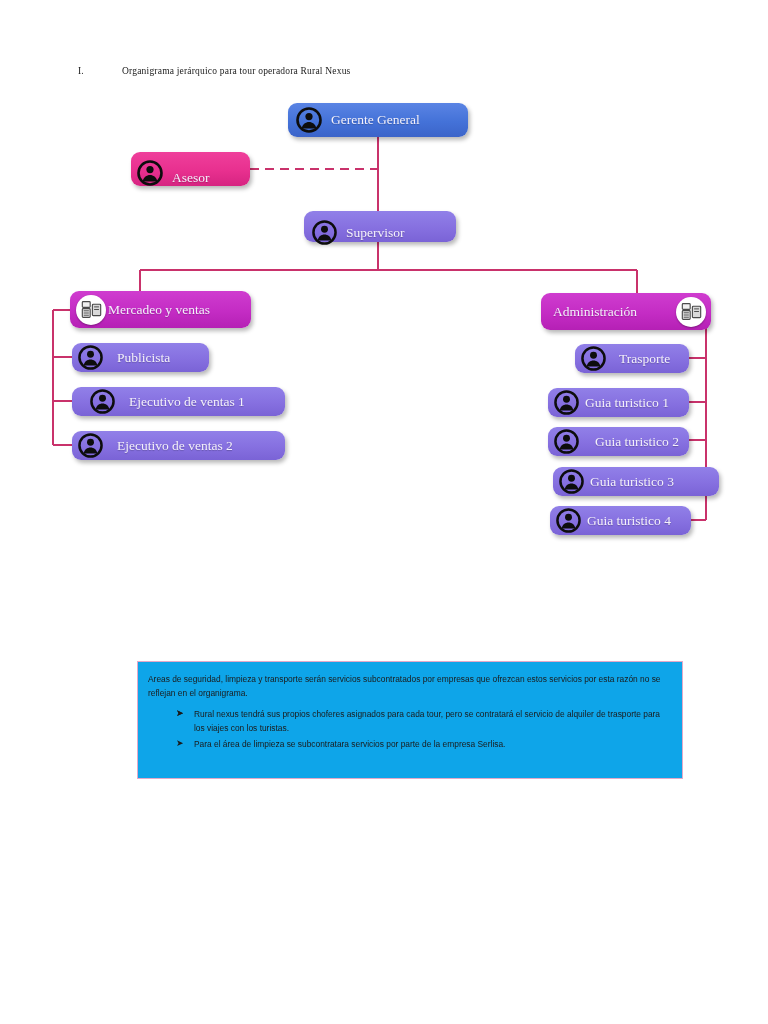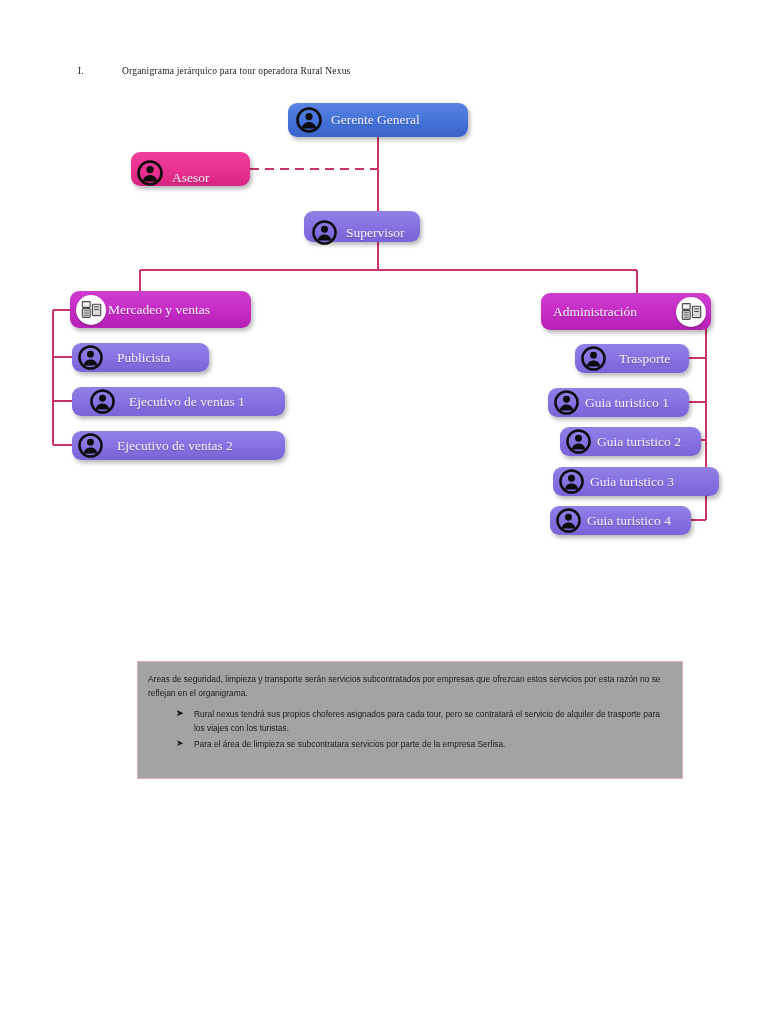--- a/index.html
+++ b/index.html
@@ -53,21 +53,21 @@
   .ico-desk{
     flex:0 0 auto;border-radius:50%;
     background:#ffffff;
     display:flex;align-items:center;justify-content:center;
     box-shadow:0 1px 2px rgba(0,0,0,.3);
   }
 
   
   .notebox{
     position:absolute;left:137px;top:661px;width:546px;height:118px;
-    border:1px solid #e4a8c8;background:#a3a3a3;
+    border:1px solid #e4a8c8;background:#0ea5e9;
     box-sizing:border-box;
     padding:10px 12px 8px 10px;
     z-index:3;
   }
   .note-p{
     font-family:"Liberation Sans", sans-serif;
     font-size:8.4px;line-height:1.72;color:#1b1b1b;
     margin:0 0 6px 0;
   }
   .note-list{list-style:none;margin:0;padding:0;}
@@ -138,21 +138,21 @@
     <span class="ico">
       <svg width="26" height="26" viewBox="0 0 26 26">
         <circle cx="13" cy="13" r="11.5" fill="none" stroke="#0d0d0d" stroke-width="2.6"></circle>
         <circle cx="13" cy="9.6" r="3.6" fill="#0d0d0d"></circle>
         <path d="M5.6 21.4c1.1-4.2 4-6.3 7.4-6.3s6.3 2.1 7.4 6.3z" fill="#0d0d0d"></path>
       </svg>
     </span>
     <span class="label">Asesor</span>
   </div>
 
-  <div class="node purple" style="left:304px;top:211px;width:116px;height:31px;padding:12px 12px 0 8px;gap:9px;align-items:center;">
+  <div class="node purple" style="left:304px;top:211px;width:152px;height:31px;padding:12px 12px 0 8px;gap:9px;align-items:center;">
     <span class="ico">
       <svg width="25" height="25" viewBox="0 0 26 26">
         <circle cx="13" cy="13" r="11.5" fill="none" stroke="#0d0d0d" stroke-width="2.6"></circle>
         <circle cx="13" cy="9.6" r="3.6" fill="#0d0d0d"></circle>
         <path d="M5.6 21.4c1.1-4.2 4-6.3 7.4-6.3s6.3 2.1 7.4 6.3z" fill="#0d0d0d"></path>
       </svg>
     </span>
     <span class="label">Supervisor</span>
   </div>
 
@@ -236,21 +236,21 @@
     <span class="ico">
       <svg width="25" height="25" viewBox="0 0 26 26">
         <circle cx="13" cy="13" r="11.5" fill="none" stroke="#0d0d0d" stroke-width="2.6"></circle>
         <circle cx="13" cy="9.6" r="3.6" fill="#0d0d0d"></circle>
         <path d="M5.6 21.4c1.1-4.2 4-6.3 7.4-6.3s6.3 2.1 7.4 6.3z" fill="#0d0d0d"></path>
       </svg>
     </span>
     <span class="label">Guia turistico 1</span>
   </div>
 
-  <div class="node purple" style="left:560px;top:427px;width:141px;height:29px;padding:0 24px 0 6px;gap:6px;">
+  <div class="node purple" style="left:548px;top:427px;width:141px;height:29px;padding:0 24px 0 6px;gap:16px;">
     <span class="ico">
       <svg width="25" height="25" viewBox="0 0 26 26">
         <circle cx="13" cy="13" r="11.5" fill="none" stroke="#0d0d0d" stroke-width="2.6"></circle>
         <circle cx="13" cy="9.6" r="3.6" fill="#0d0d0d"></circle>
         <path d="M5.6 21.4c1.1-4.2 4-6.3 7.4-6.3s6.3 2.1 7.4 6.3z" fill="#0d0d0d"></path>
       </svg>
     </span>
     <span class="label">Guia turistico 2</span>
   </div>
 

